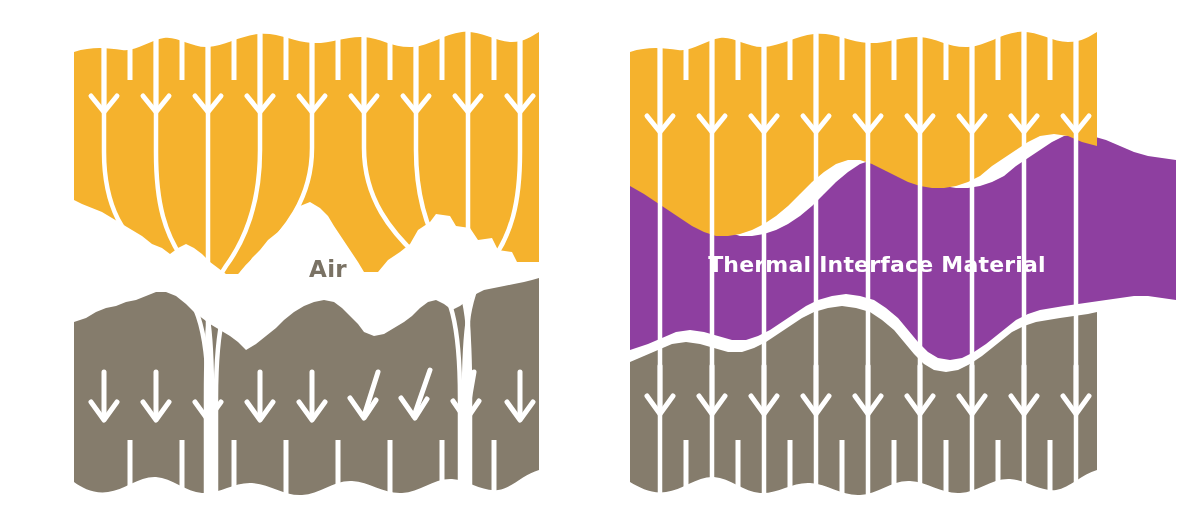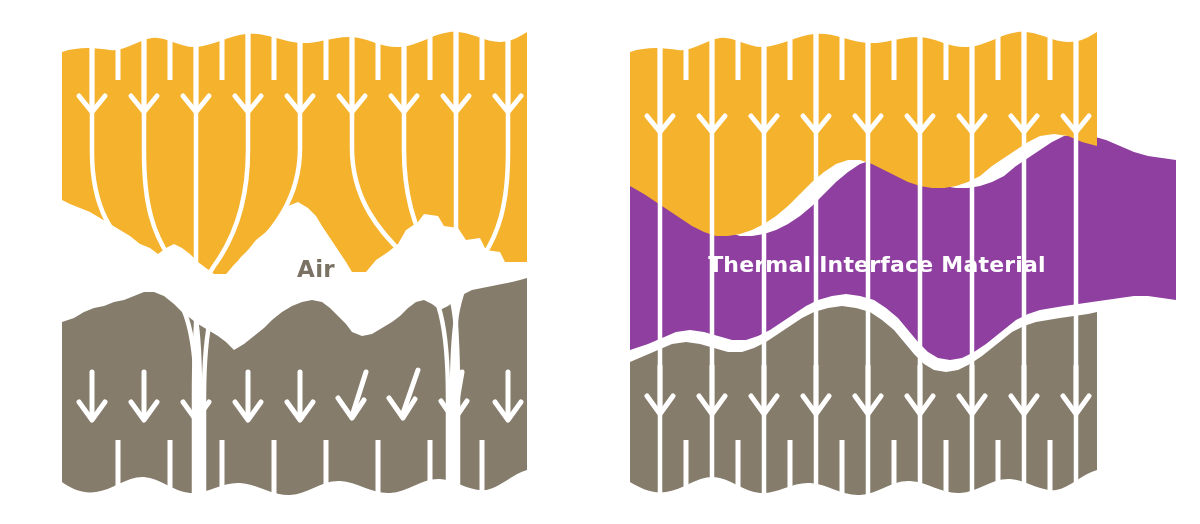--- a/index.html
+++ b/index.html
@@ -17,21 +17,21 @@
     position: relative;
     width: 1200px;
     height: 524px;
     background: #ffffff;
   }
   .panel {
     position: absolute;
     top: 0;
     height: 524px;
   }
-  #panel-left  { left: 0px;   width: 600px; text-align: right; }
+  #panel-left  { left: 12px;   width: 600px; text-align: right; }
   #panel-right { left: 592px; width: 600px; }
   svg { display: block; }
   .label-air {
     font-family: "DejaVu Sans", sans-serif;
     font-weight: bold;
     font-size: 23px;
     fill: #7a7264;
     letter-spacing: 0.3px;
   }
   .label-tim {

